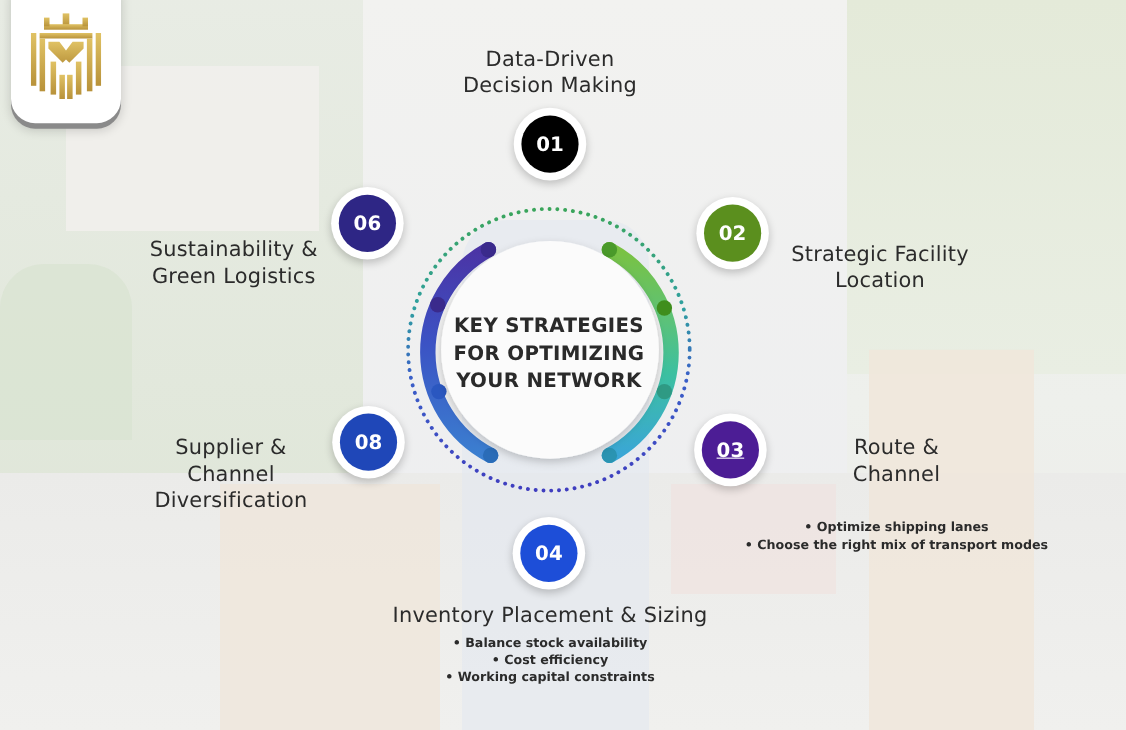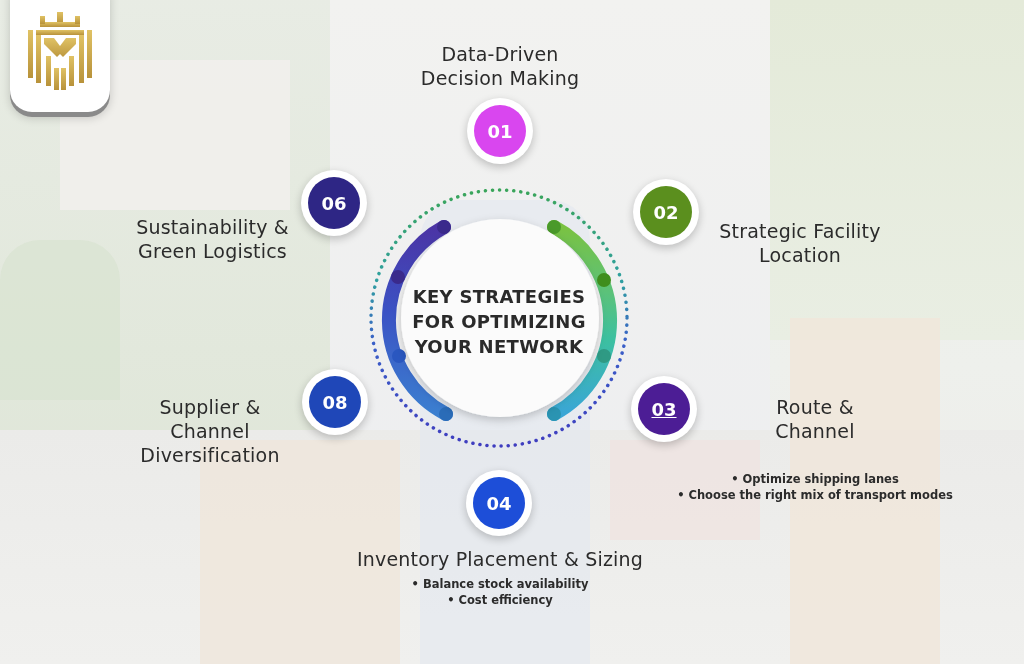--- a/index.html
+++ b/index.html
@@ -116,21 +116,21 @@
     <div>KEY STRATEGIES</div>
     <div>FOR OPTIMIZING</div>
     <div>YOUR NETWORK</div>
   </div>
 
   <div class="title" style="left:400px;top:42px;width:200px;">
     <div>Data-Driven</div>
     <div>Decision Making</div>
   </div>
   <div class="badge" style="left:467px;top:98px;">
-    <div class="inner" style="background:#d946ef;">01</div>
+    <div class="inner" style="background:#000000;">01</div>
   </div>
 
   <div class="badge" style="left:633px;top:179px;">
     <div class="inner" style="background:#5b8f1e;">02</div>
   </div>
   <div class="title" style="left:700px;top:219px;width:200px;">
     <div>Strategic Facility</div>
     <div>Location</div>
   </div>
 
@@ -148,20 +148,21 @@
 
   <div class="badge" style="left:466px;top:470px;">
     <div class="inner" style="background:#1d4ed8;">04</div>
   </div>
   <div class="title" style="left:320px;top:547px;width:360px;">
     <div>Inventory Placement &amp; Sizing</div>
   </div>
   <div class="bullets" style="left:370px;top:577px;width:260px;">
     <div>Balance stock availability</div>
     <div>Cost efficiency</div>
+    <div>Working capital constraints</div>
   </div>
 
   <div class="badge" style="left:302px;top:369px;">
     <div class="inner" style="background:#1f47b8;">08</div>
   </div>
   <div class="title" style="left:110px;top:395px;width:200px;">
     <div>Supplier &amp;</div>
     <div>Channel</div>
     <div>Diversification</div>
   </div>

